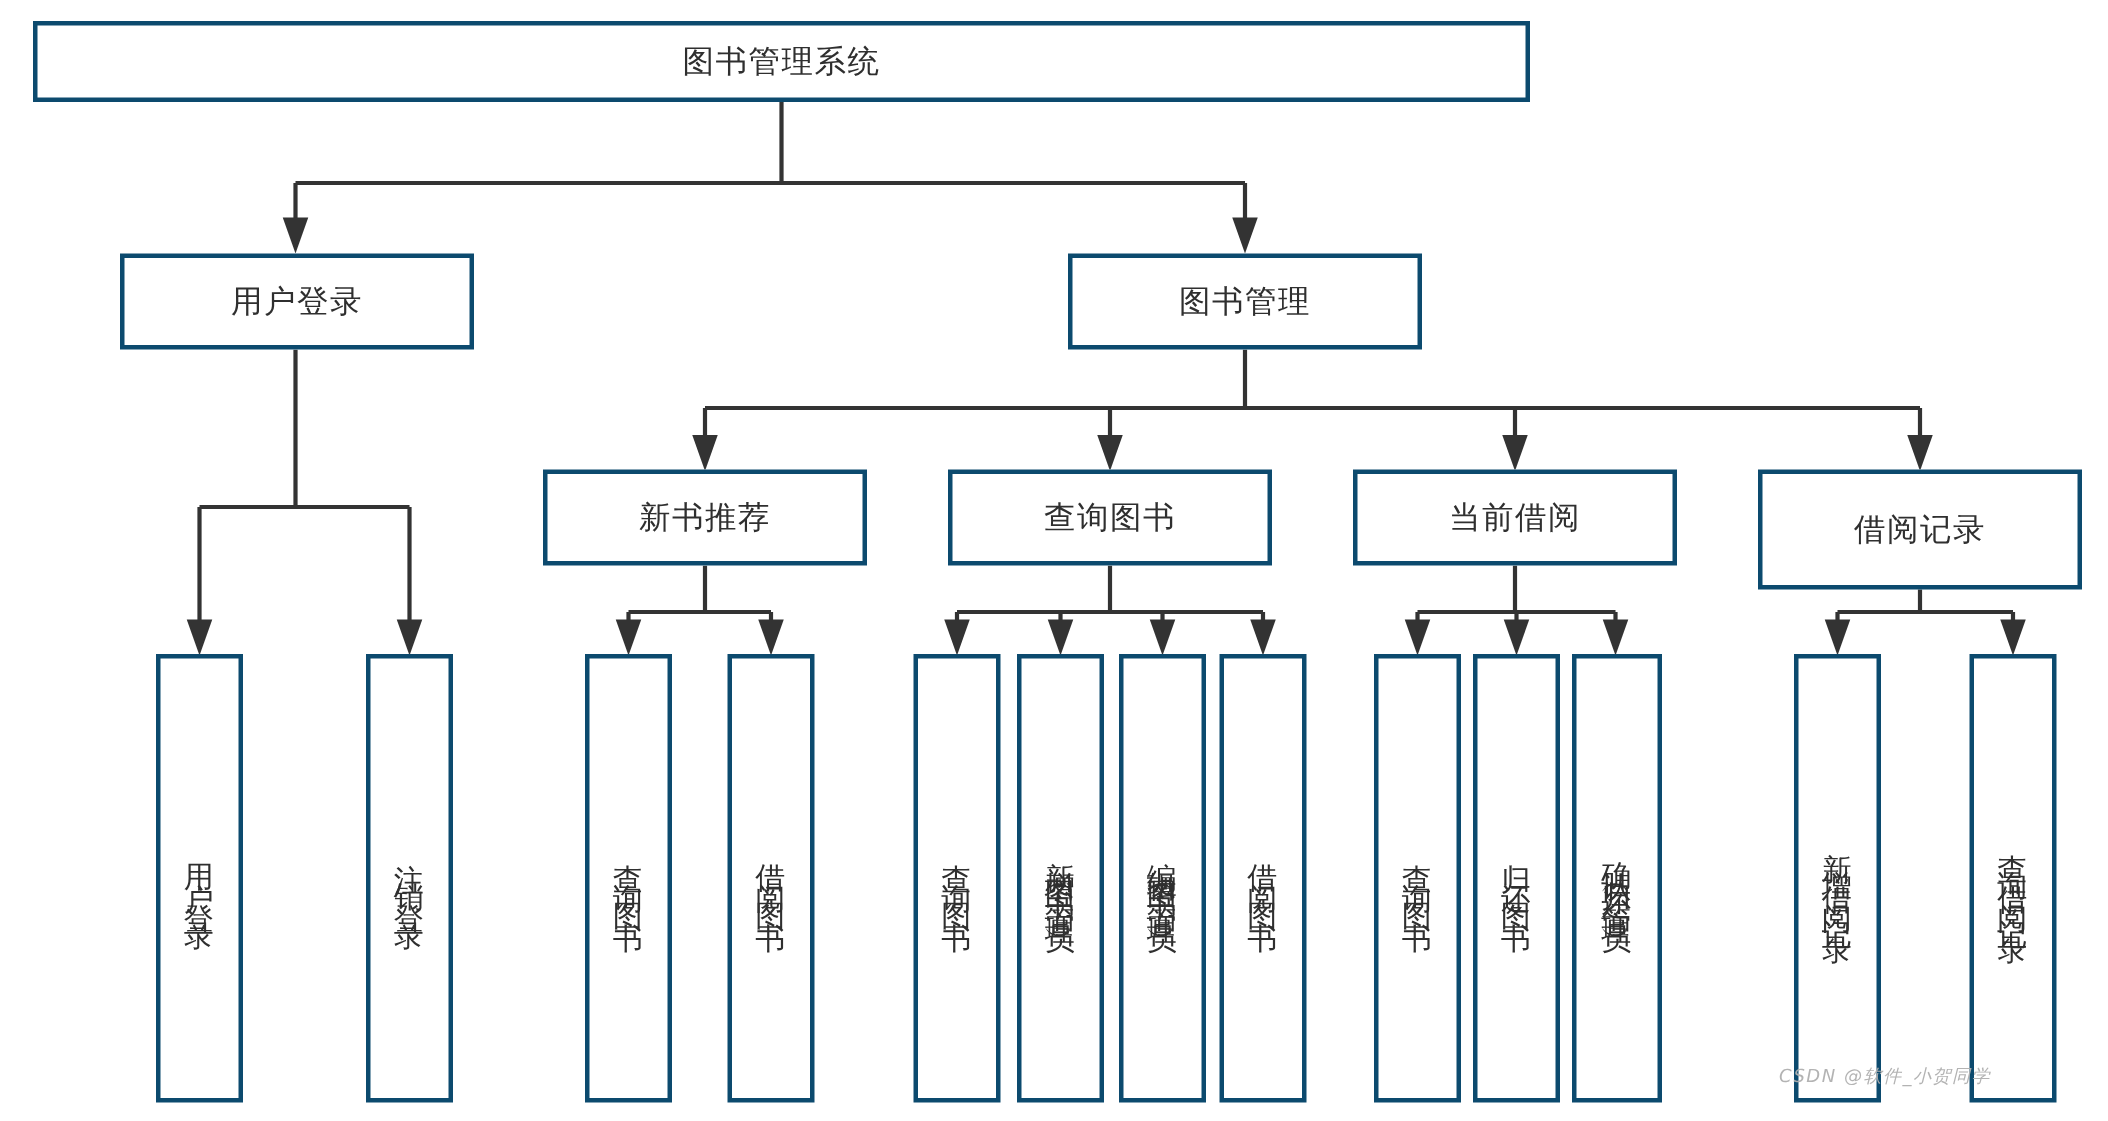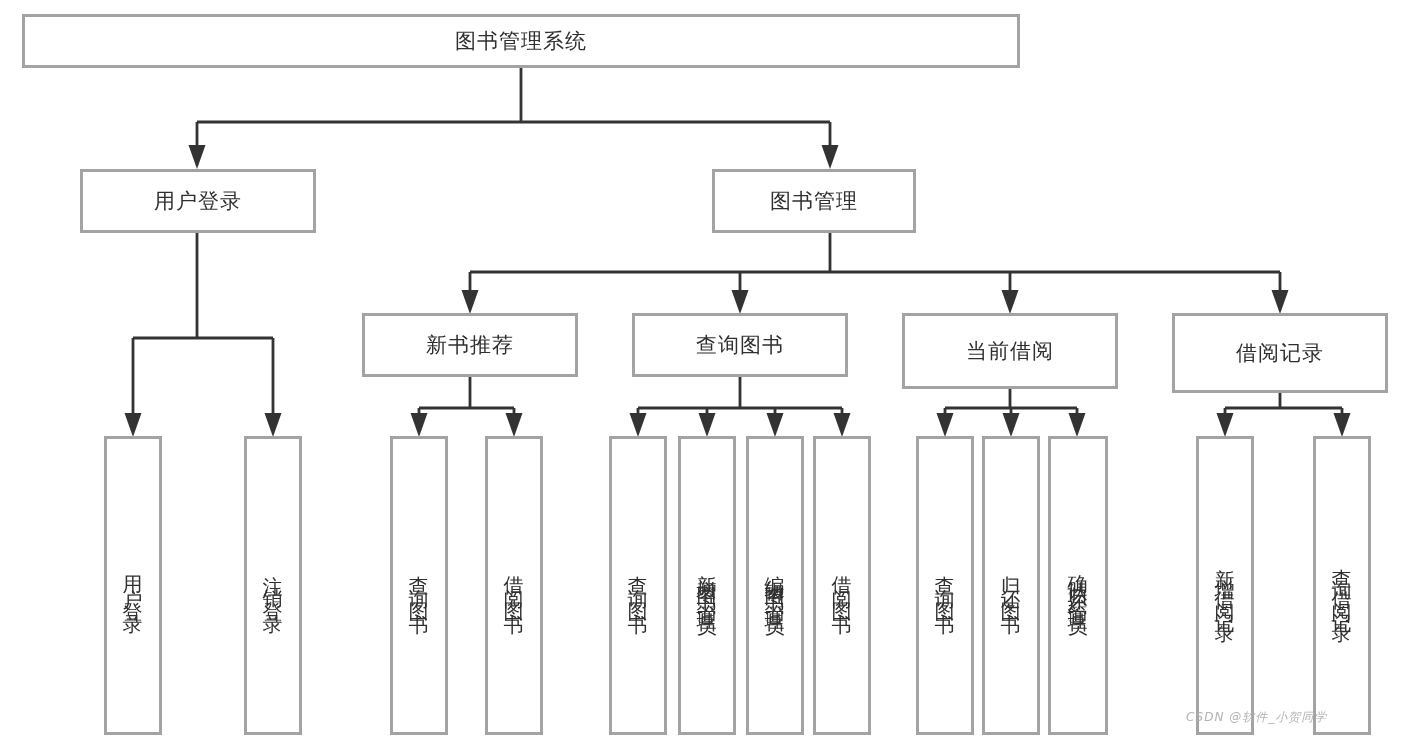--- a/index.html
+++ b/index.html
@@ -20,21 +20,21 @@
   }
   svg.connectors path {
     stroke: #333333;
     stroke-width: 2.8;
     fill: none;
   }
   svg.connectors polygon { fill: #333333; stroke: none; }
   .node {
     position: absolute;
     box-sizing: border-box;
-    border: 3px solid #a3a3a3;
+    border: 3px solid #0c4a6e;
     background: #ffffff;
     display: flex;
     align-items: center;
     justify-content: center;
     z-index: 2;
   }
   .hnode { font-size: 21px; letter-spacing: 1px; }
   .vnode .vtext {
     writing-mode: vertical-rl;
     text-orientation: mixed;
@@ -94,25 +94,25 @@
     <polygon points="1068.5,413 1085.5,413 1077,437"></polygon>
 
     <path d="M1280,377 V408 M1225,408 H1342 M1225,408 V414 M1342,408 V414"></path>
     <polygon points="1216.5,413 1233.5,413 1225,437"></polygon>
     <polygon points="1333.5,413 1350.5,413 1342,437"></polygon>
   </svg>
 
   <div class="node hnode" style="left:22px; top:14px; width:998px; height:54px;">图书管理系统</div>
 
   <div class="node hnode" style="left:80px; top:169px; width:236px; height:64px;">用户登录</div>
-  <div class="node hnode" style="left:712px; top:169px; width:204px; height:64px;">图书管理</div>
+  <div class="node hnode" style="left:712px; top:169px; width:236px; height:64px;">图书管理</div>
 
   <div class="node hnode" style="left:362px; top:313px; width:216px; height:64px;">新书推荐</div>
   <div class="node hnode" style="left:632px; top:313px; width:216px; height:64px;">查询图书</div>
-  <div class="node hnode" style="left:902px; top:313px; width:216px; height:76px;">当前借阅</div>
+  <div class="node hnode" style="left:902px; top:313px; width:216px; height:64px;">当前借阅</div>
   <div class="node hnode" style="left:1172px; top:313px; width:216px; height:80px;">借阅记录</div>
 
   <div class="node vnode sp-lg" style="left:104px; top:436px; width:58px; height:299px;">
     <span class="vtext">用户登录</span>
   </div>
   <div class="node vnode sp-lg" style="left:244px; top:436px; width:58px; height:299px;">
     <span class="vtext">注销登录</span>
   </div>
 
   <div class="node vnode sp-lg" style="left:390px; top:436px; width:58px; height:299px;">

